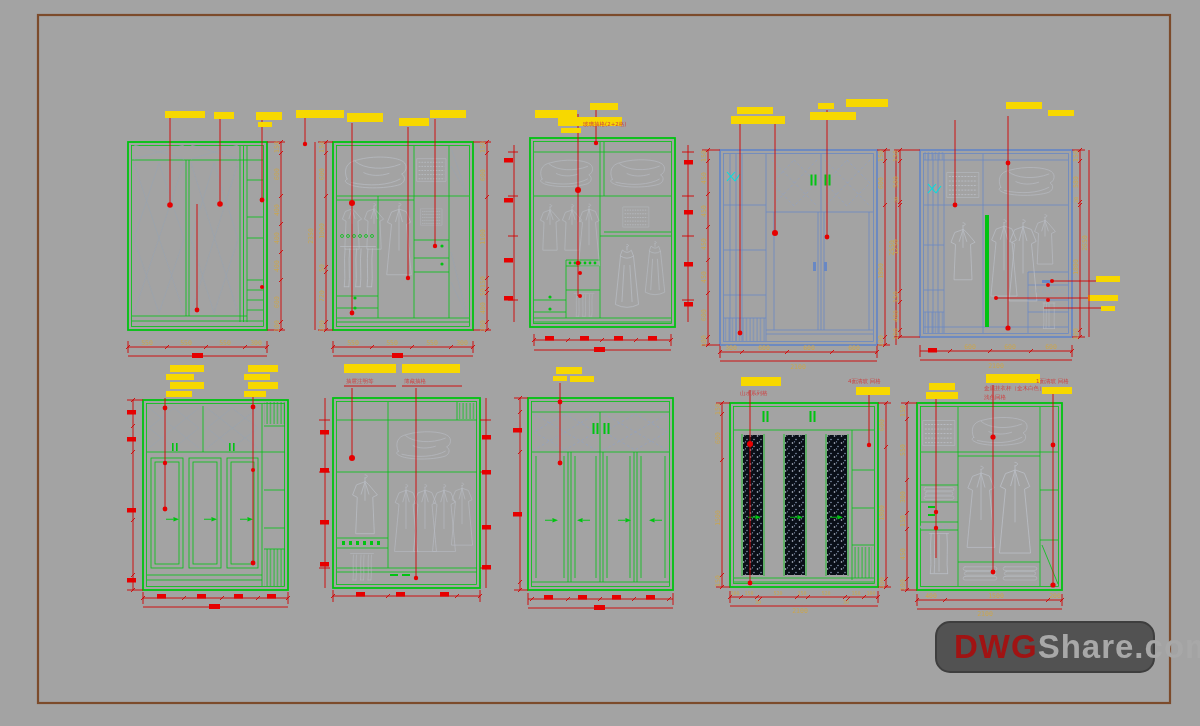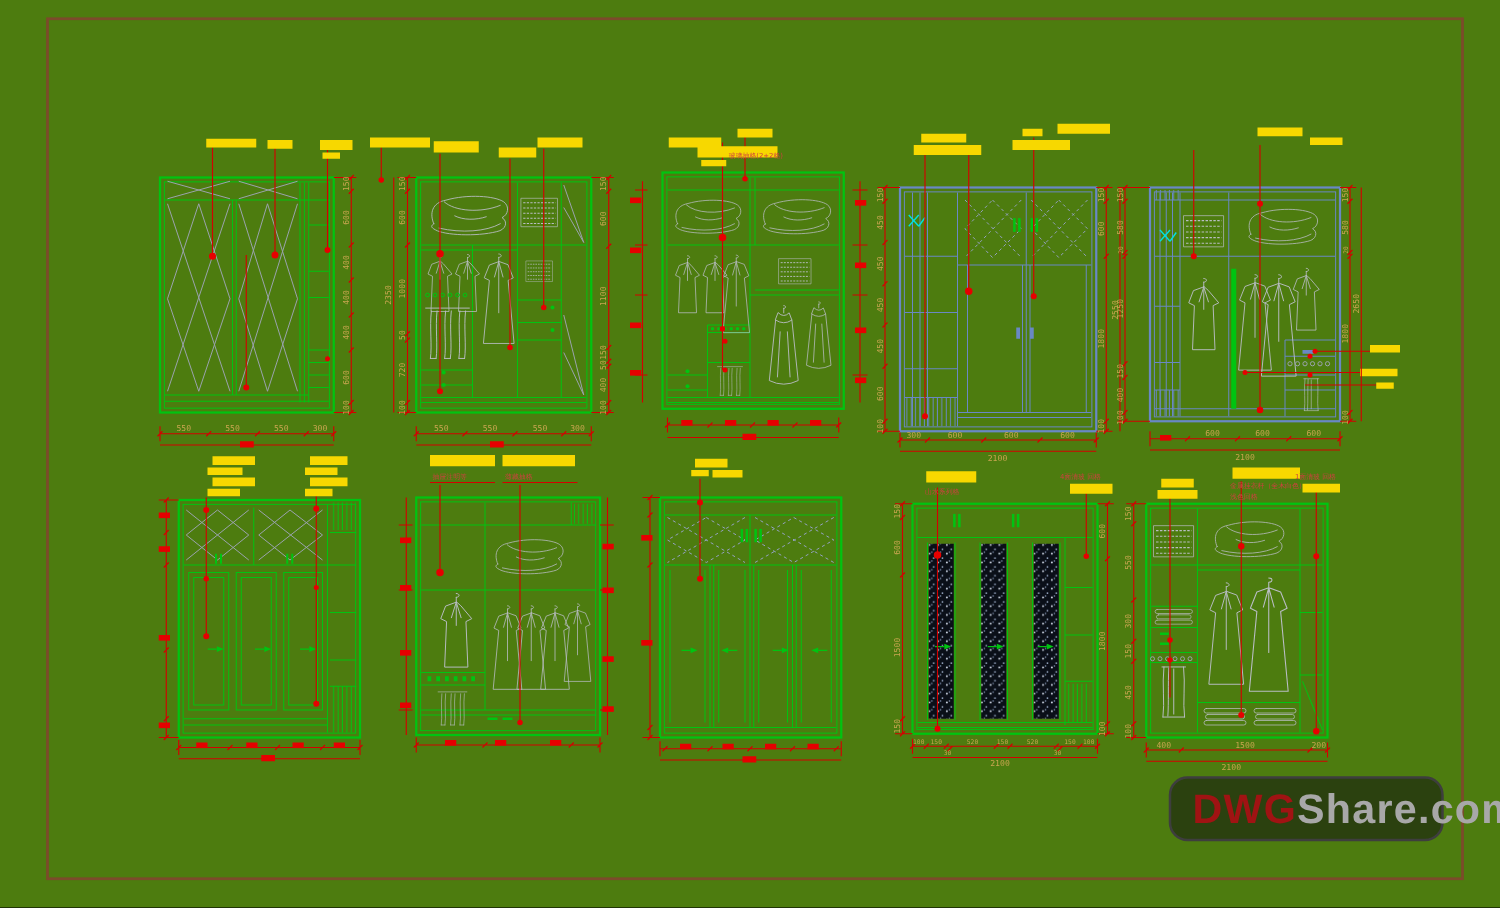--- a/index.html
+++ b/index.html
@@ -1,16 +1,16 @@
 <!DOCTYPE html>
 <html><head>
 <meta charset="utf-8">
 <style>
   html,body{margin:0;padding:0;background:#000;}
-  .stage{width:1200px;height:726px;background:#4d7c0f;position:relative;overflow:hidden;}
+  .stage{width:1200px;height:726px;background:#a3a3a3;position:relative;overflow:hidden;}
   svg{display:block;}
   .frameborder{fill:none;stroke:#7c4b2b;stroke-width:2.2;}
   .sG{stroke:#00c411;stroke-width:1.8;fill:none;}
   .sg{stroke:#00c411;stroke-width:.8;fill:none;}
   .sB{stroke:#6988c4;stroke-width:1.8;fill:none;}
   .sb{stroke:#6988c4;stroke-width:.8;fill:none;}
   .sm{stroke:#9aa3ad;stroke-width:.8;fill:none;}
   .smd{stroke:#93a2c0;stroke-width:.8;fill:none;stroke-dasharray:2.5 2.5;}
   .sw{stroke:#b9bdc4;stroke-width:1;fill:none;stroke-linejoin:round;stroke-linecap:round;}
   .swd{stroke:#b9bdc4;stroke-width:1.6;fill:none;stroke-dasharray:3.5 2;}

